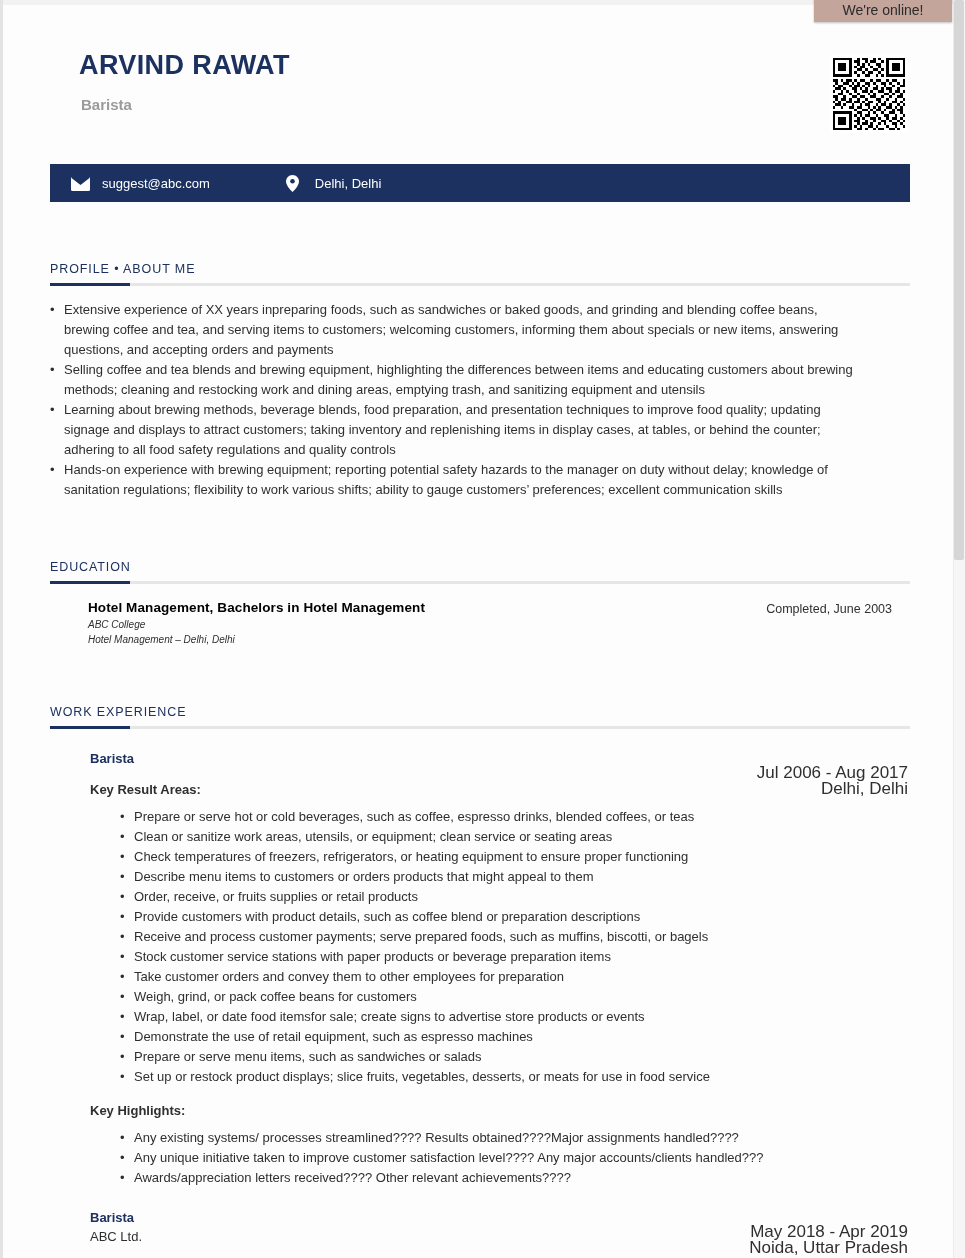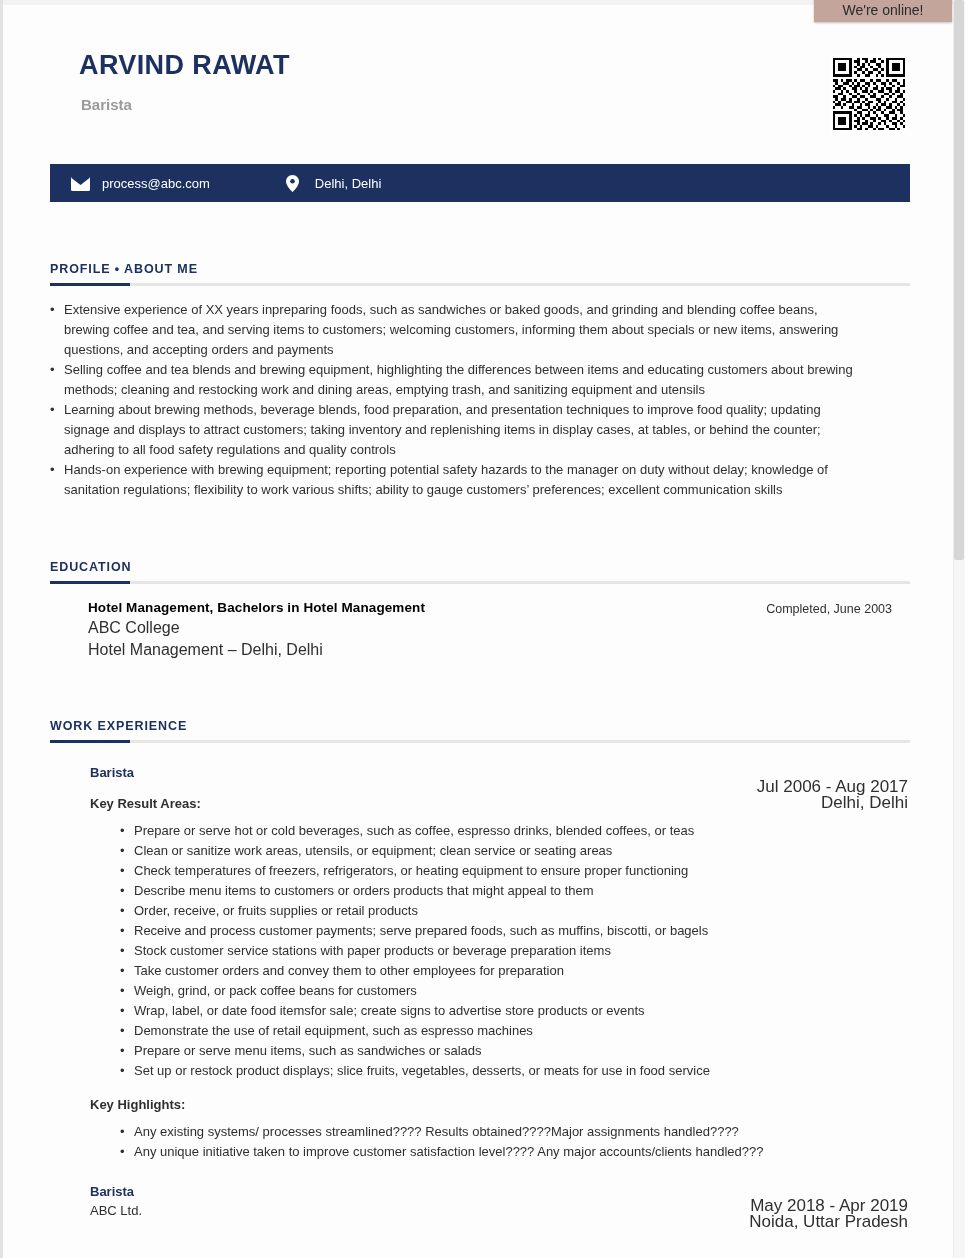--- a/index.html
+++ b/index.html
@@ -125,21 +125,21 @@
     margin-right: 12px;
   }
   .contact-item .glyph svg { vertical-align: middle; }
 
   
   .section { padding: 0 50px; }
   .sec-head {
     margin-top: 60px;
     color: #1c3160;
     font-size: 12.5px;
-    font-weight: bold;
+    font-weight: normal;
     letter-spacing: .9px;
   }
   .sec-rule {
     position: relative;
     margin-top: 7px;
     height: 3px;
     background: #e6e6e6;
     width: 860px;
   }
   .sec-rule::before {
@@ -181,22 +181,23 @@
     width: 820px;
   }
   .entry-title {
     color: #000000;
     font-size: 13.5px;
     font-weight: bold;
     letter-spacing: .1px;
   }
   .entry-sub {
     color: #2f2f2f;
-    font-size: 16px;
+    font-size: 10px;
     margin-top: 4px;
+    font-style: italic;
   }
   .entry-meta {
     position: absolute;
     right: 16px; top: 1px;
     text-align: right;
     color: #2f2f2f;
     font-size: 12.5px;
     line-height: 16px;
   }
 
@@ -460,21 +461,21 @@
 
     <div class="contact-bar">
       <div class="contact-item">
         <span class="glyph">
           <svg width="19" height="14" viewBox="0 0 19 14">
             <rect x="0" y="0" width="19" height="14" rx="1.5" fill="#ffffff"></rect>
             <path d="M0.8 1.2 L9.5 8 L18.2 1.2 L18.2 0 L0.8 0 Z" fill="#1c3160"></path>
             <path d="M0 13.4 L6.6 7 L0 1.6 Z" fill="#1c3160" opacity="0"></path>
           </svg>
         </span>
-        <span>process@abc.com</span>
+        <span>suggest@abc.com</span>
       </div>
       <div class="contact-item loc">
         <span class="glyph">
           <svg width="13" height="17" viewBox="0 0 13 17">
             <path d="M6.5 0 C2.9 0 0 2.9 0 6.5 C0 11.2 6.5 17 6.5 17 C6.5 17 13 11.2 13 6.5 C13 2.9 10.1 0 6.5 0 Z" fill="#ffffff"></path>
             <circle cx="6.5" cy="6.3" r="2.3" fill="#1c3160"></circle>
           </svg>
         </span>
         <span>Delhi, Delhi</span>
       </div>
@@ -514,33 +515,35 @@
               <div>Jul 2006 - Aug 2017</div>
               <div>Delhi, Delhi</div>
             </div>
             <div class="sub-head">Key Result Areas:</div>
             <ul class="bul">
               <li>Prepare or serve hot or cold beverages, such as coffee, espresso drinks, blended coffees, or teas</li>
               <li>Clean or sanitize work areas, utensils, or equipment; clean service or seating areas</li>
               <li>Check temperatures of freezers, refrigerators, or heating equipment to ensure proper functioning</li>
               <li>Describe menu items to customers or orders products that might appeal to them</li>
               <li>Order, receive, or fruits supplies or retail products</li>
+              <li>Provide customers with product details, such as coffee blend or preparation descriptions</li>
               <li>Receive and process customer payments; serve prepared foods, such as muffins, biscotti, or bagels</li>
               <li>Stock customer service stations with paper products or beverage preparation items</li>
               <li>Take customer orders and convey them to other employees for preparation</li>
               <li>Weigh, grind, or pack coffee beans for customers</li>
               <li>Wrap, label, or date food itemsfor sale; create signs to advertise store products or events</li>
               <li>Demonstrate the use of retail equipment, such as espresso machines</li>
               <li>Prepare or serve menu items, such as sandwiches or salads</li>
               <li>Set up or restock product displays; slice fruits, vegetables, desserts, or meats for use in food service</li>
             </ul>
             <div class="sub-head">Key Highlights:</div>
             <ul class="bul">
               <li>Any existing systems/ processes streamlined???? Results obtained????Major assignments handled????</li>
               <li>Any unique initiative taken to improve customer satisfaction level???? Any major accounts/clients handled???</li>
+              <li>Awards/appreciation letters received???? Other relevant achievements????</li>
             </ul>
           </div>
           <div class="job">
             <div class="job-title">Barista</div>
             <div class="job-company">ABC Ltd.</div>
             <div class="job-meta">
               <div>May 2018 - Apr 2019</div>
               <div>Noida, Uttar Pradesh</div>
             </div>
           </div>

